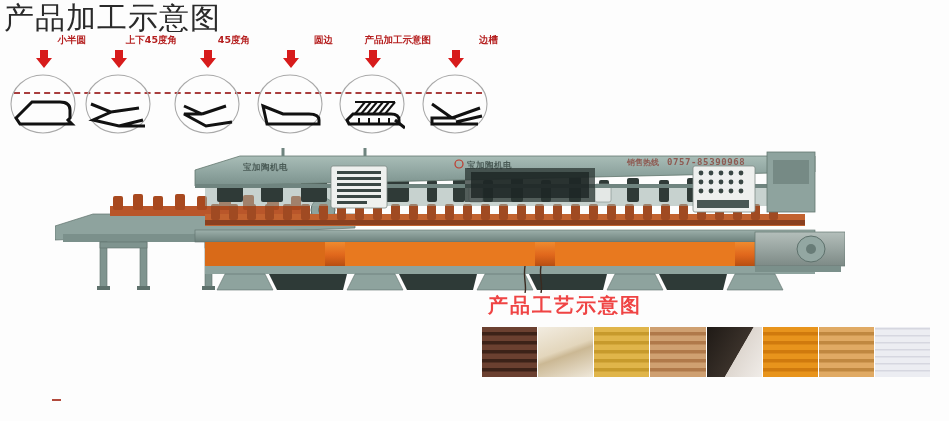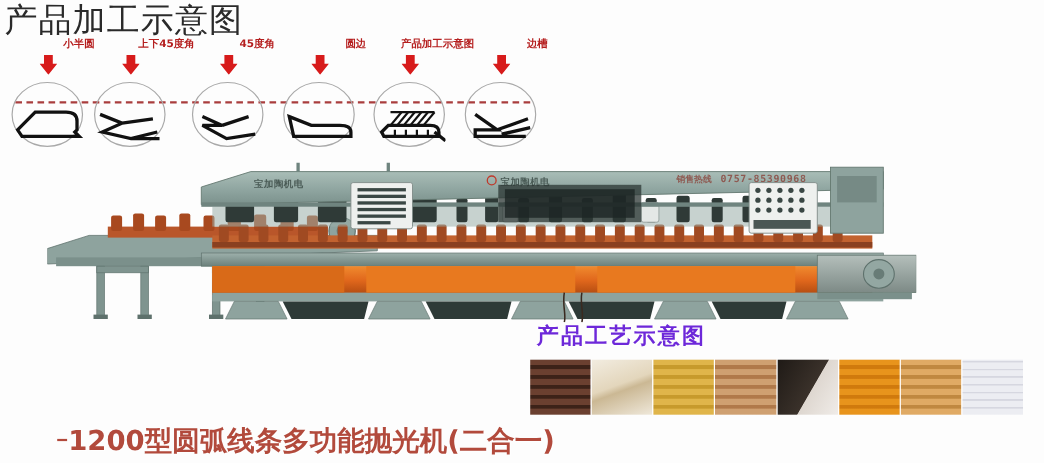--- a/index.html
+++ b/index.html
@@ -31,27 +31,27 @@
     font-family:"DejaVu Sans",sans-serif;
     font-size:9.5px;font-weight:bold;color:#b51f1f;white-space:nowrap;
   }
   .proc-label.wide{left:-16px;width:116px;}
   .proc-arrow{position:absolute;left:34px;top:16px;width:16px;height:18px;}
   .proc-circle{
     position:absolute;left:8px;top:40px;width:66px;height:60px;
   }
 
   
-  .machine{position:absolute;left:43px;top:148px;width:790px;height:145px;}
+  .machine{position:absolute;left:55px;top:148px;width:790px;height:145px;}
 
   
   .samples-title{
     position:absolute;left:488px;top:292px;
     font-family:"Liberation Serif","DejaVu Serif",serif;
-    font-size:20px;font-weight:bold;color:#6d28d9;
+    font-size:20px;font-weight:bold;color:#ef4444;
     letter-spacing:2px;white-space:nowrap;
     text-shadow:0 1px 0 rgba(255,255,255,.6);
   }
   .swatch-row{
     position:absolute;left:482px;top:327px;
     width:448px;height:50px;display:flex;
   }
   .swatch{flex:1 1 0;height:50px;border-right:1px solid #fff;position:relative;overflow:hidden;}
   .swatch:last-child{border-right:none;}
 
@@ -382,15 +382,14 @@
       <div class="swatch" style="background: linear-gradient(160deg, rgb(242, 236, 224) 0%, rgb(227, 214, 188) 45%, rgb(203, 184, 148) 55%, rgb(239, 232, 218) 100%);"></div>
       <div class="swatch" style="background: repeating-linear-gradient(0deg, rgb(224, 181, 74) 0px, rgb(224, 181, 74) 5px, rgb(199, 154, 44) 6px, rgb(199, 154, 44) 9px);"></div>
       <div class="swatch" style="background: repeating-linear-gradient(0deg, rgb(207, 160, 113) 0px, rgb(207, 160, 113) 5px, rgb(176, 121, 74) 6px, rgb(176, 121, 74) 9px);"></div>
       <div class="swatch" style="background: linear-gradient(120deg, rgb(31, 26, 22) 0%, rgb(58, 49, 42) 55%, rgb(222, 215, 208) 56%, rgb(240, 236, 232) 100%);"></div>
       <div class="swatch" style="background: repeating-linear-gradient(0deg, rgb(232, 148, 28) 0px, rgb(232, 148, 28) 5px, rgb(208, 122, 13) 6px, rgb(208, 122, 13) 9px);"></div>
       <div class="swatch" style="background: repeating-linear-gradient(0deg, rgb(224, 170, 100) 0px, rgb(224, 170, 100) 5px, rgb(192, 136, 64) 6px, rgb(192, 136, 64) 9px);"></div>
       <div class="swatch" style="background: repeating-linear-gradient(0deg, rgb(236, 237, 242) 0px, rgb(236, 237, 242) 5px, rgb(214, 215, 224) 6px, rgb(214, 215, 224) 7px);"></div>
     </div>
 
   <div class="bt-dash"></div>
-  <div class="bottom-title">1200型圆弧线条多功能抛光机(二合一)</div>
 
 </div>
 
 </body></html>

